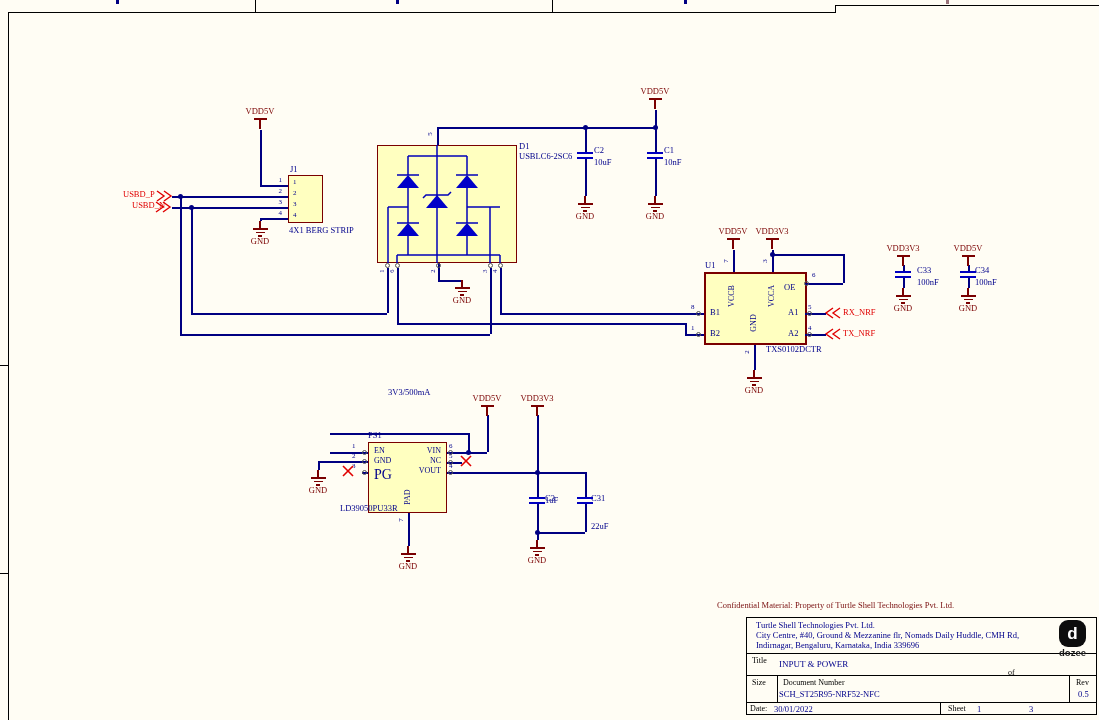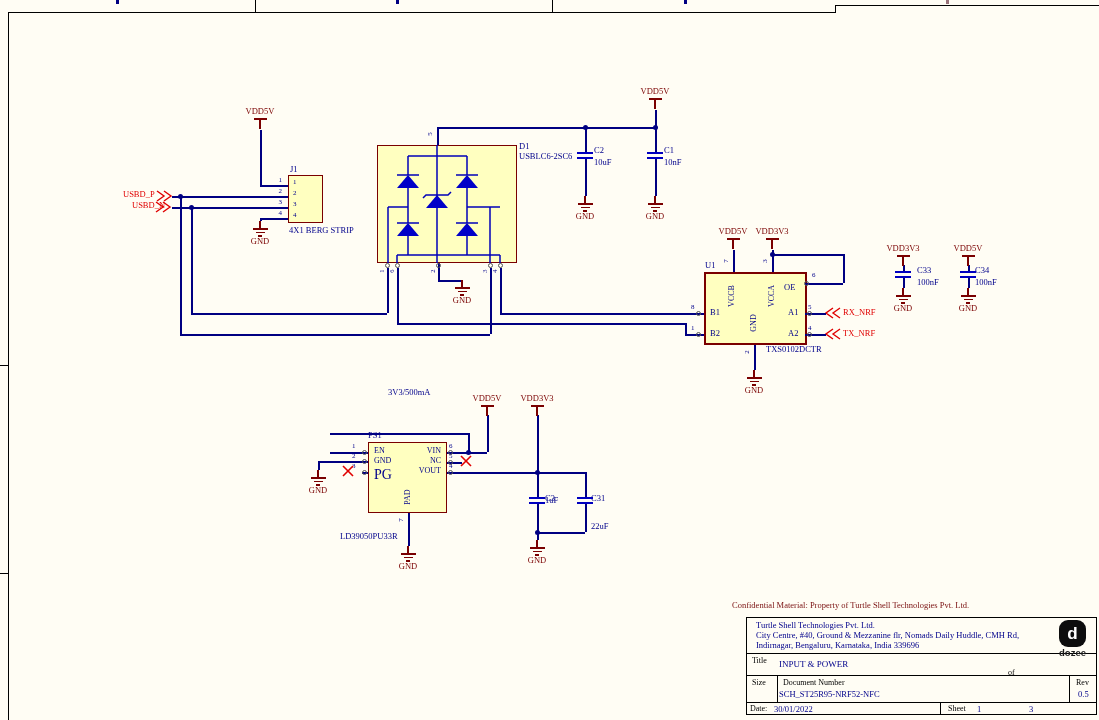--- a/index.html
+++ b/index.html
@@ -153,21 +153,21 @@
   </svg>
   <svg class="abs" style="left:825px;top:328px" width="17" height="12" viewBox="0 0 17 12">
     <polyline points="8,1 1,6 8,11" fill="none" stroke="#E00000" stroke-width="1.4"></polyline>
     <polyline points="15,1 8,6 15,11" fill="none" stroke="#E00000" stroke-width="1.4"></polyline>
   </svg>
   <div class="lbl red" style="left:843px;top:308px">RX_NRF</div>
   <div class="lbl red" style="left:843px;top:329px">TX_NRF</div>
 
   <div class="box" style="left:368px;top:442px;width:79px;height:71px"></div>
   <div class="lbl" style="left:368px;top:431px">PS1</div>
-  <div class="lbl" style="left:340px;top:532px">LD39050PU33R</div>
+  <div class="lbl" style="left:340px;top:504px">LD39050PU33R</div>
   <div class="lbl" style="left:388px;top:388px">3V3/500mA</div>
   <div class="lbl" style="left:374px;top:447px;font-size:8px">EN</div>
   <div class="lbl" style="left:374px;top:457px;font-size:8px">GND</div>
   <div class="lbl" style="left:374px;top:467px;font-size:14px">PG</div>
   <div class="lbl ra" style="left:396px;top:447px;width:45px;font-size:8px">VIN</div>
   <div class="lbl ra" style="left:396px;top:457px;width:45px;font-size:8px">NC</div>
   <div class="lbl ra" style="left:396px;top:467px;width:45px;font-size:8px">VOUT</div>
   <div class="lbl vt" style="left:408px;top:497px;font-size:8px">PAD</div>
   <div class="lbl sm" style="left:352px;top:443px">1</div>
   <div class="lbl sm" style="left:352px;top:453px">2</div>
@@ -179,21 +179,21 @@
 
   <svg class="abs" style="left:342px;top:465px" width="12" height="12" viewBox="0 0 12 12">
     <line x1="1" y1="1" x2="11" y2="11" stroke="#E00000" stroke-width="1.6"></line>
     <line x1="11" y1="1" x2="1" y2="11" stroke="#E00000" stroke-width="1.6"></line>
   </svg>
   <svg class="abs" style="left:460px;top:455px" width="12" height="12" viewBox="0 0 12 12">
     <line x1="1" y1="1" x2="11" y2="11" stroke="#E00000" stroke-width="1.6"></line>
     <line x1="11" y1="1" x2="1" y2="11" stroke="#E00000" stroke-width="1.6"></line>
   </svg>
 
-  <div class="tb maroon" style="left:732px;top:600px;color:#7A1010">Confidential Material: Property of Turtle Shell Technologies Pvt. Ltd.</div>
+  <div class="tb maroon" style="left:717px;top:600px;color:#7A1010">Confidential Material: Property of Turtle Shell Technologies Pvt. Ltd.</div>
   <div class="abs" style="left:746px;top:617px;width:351px;height:98px;border:1px solid #000;box-sizing:border-box"></div>
   <div class="fl" style="left:746px;top:653px;width:351px;height:1px"></div>
   <div class="fl" style="left:746px;top:675px;width:351px;height:1px"></div>
   <div class="fl" style="left:746px;top:702px;width:351px;height:1px"></div>
   <div class="fl" style="left:777px;top:675px;width:1px;height:27px"></div>
   <div class="fl" style="left:1069px;top:675px;width:1px;height:27px"></div>
   <div class="fl" style="left:940px;top:702px;width:1px;height:13px"></div>
   <div class="tb" style="left:756px;top:620px">Turtle Shell Technologies Pvt. Ltd.</div>
   <div class="tb" style="left:756px;top:630px">City Centre, #40, Ground &amp; Mezzanine flr, Nomads Daily Huddle, CMH Rd,</div>
   <div class="tb" style="left:756px;top:640px">Indirnagar, Bengaluru, Karnataka, India 339696</div>

